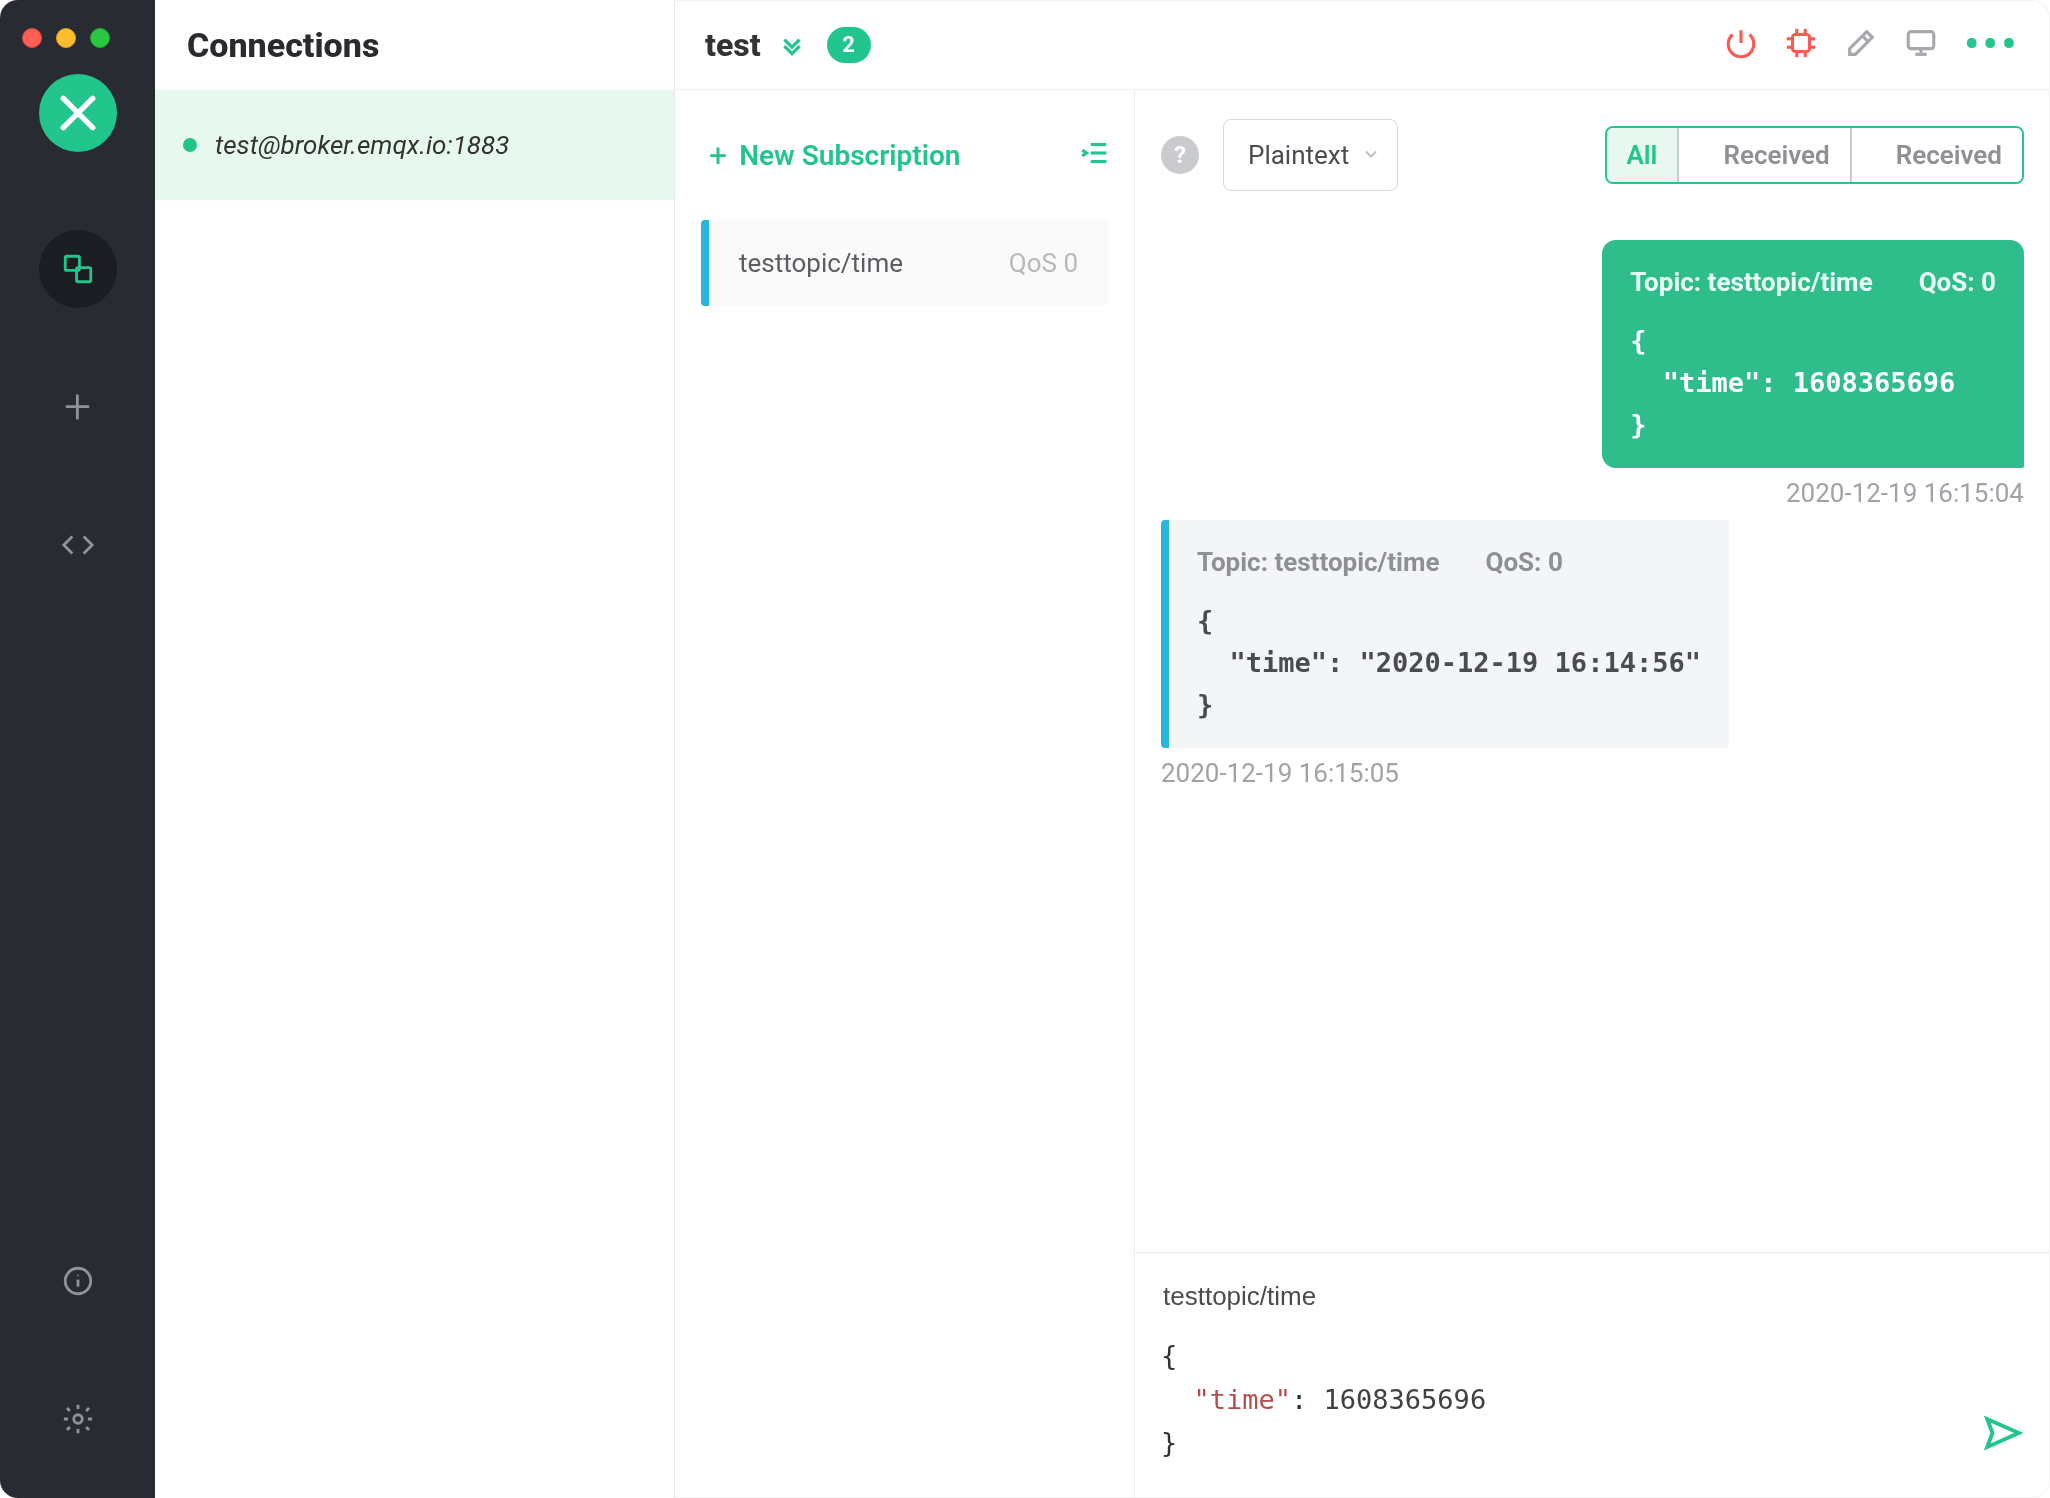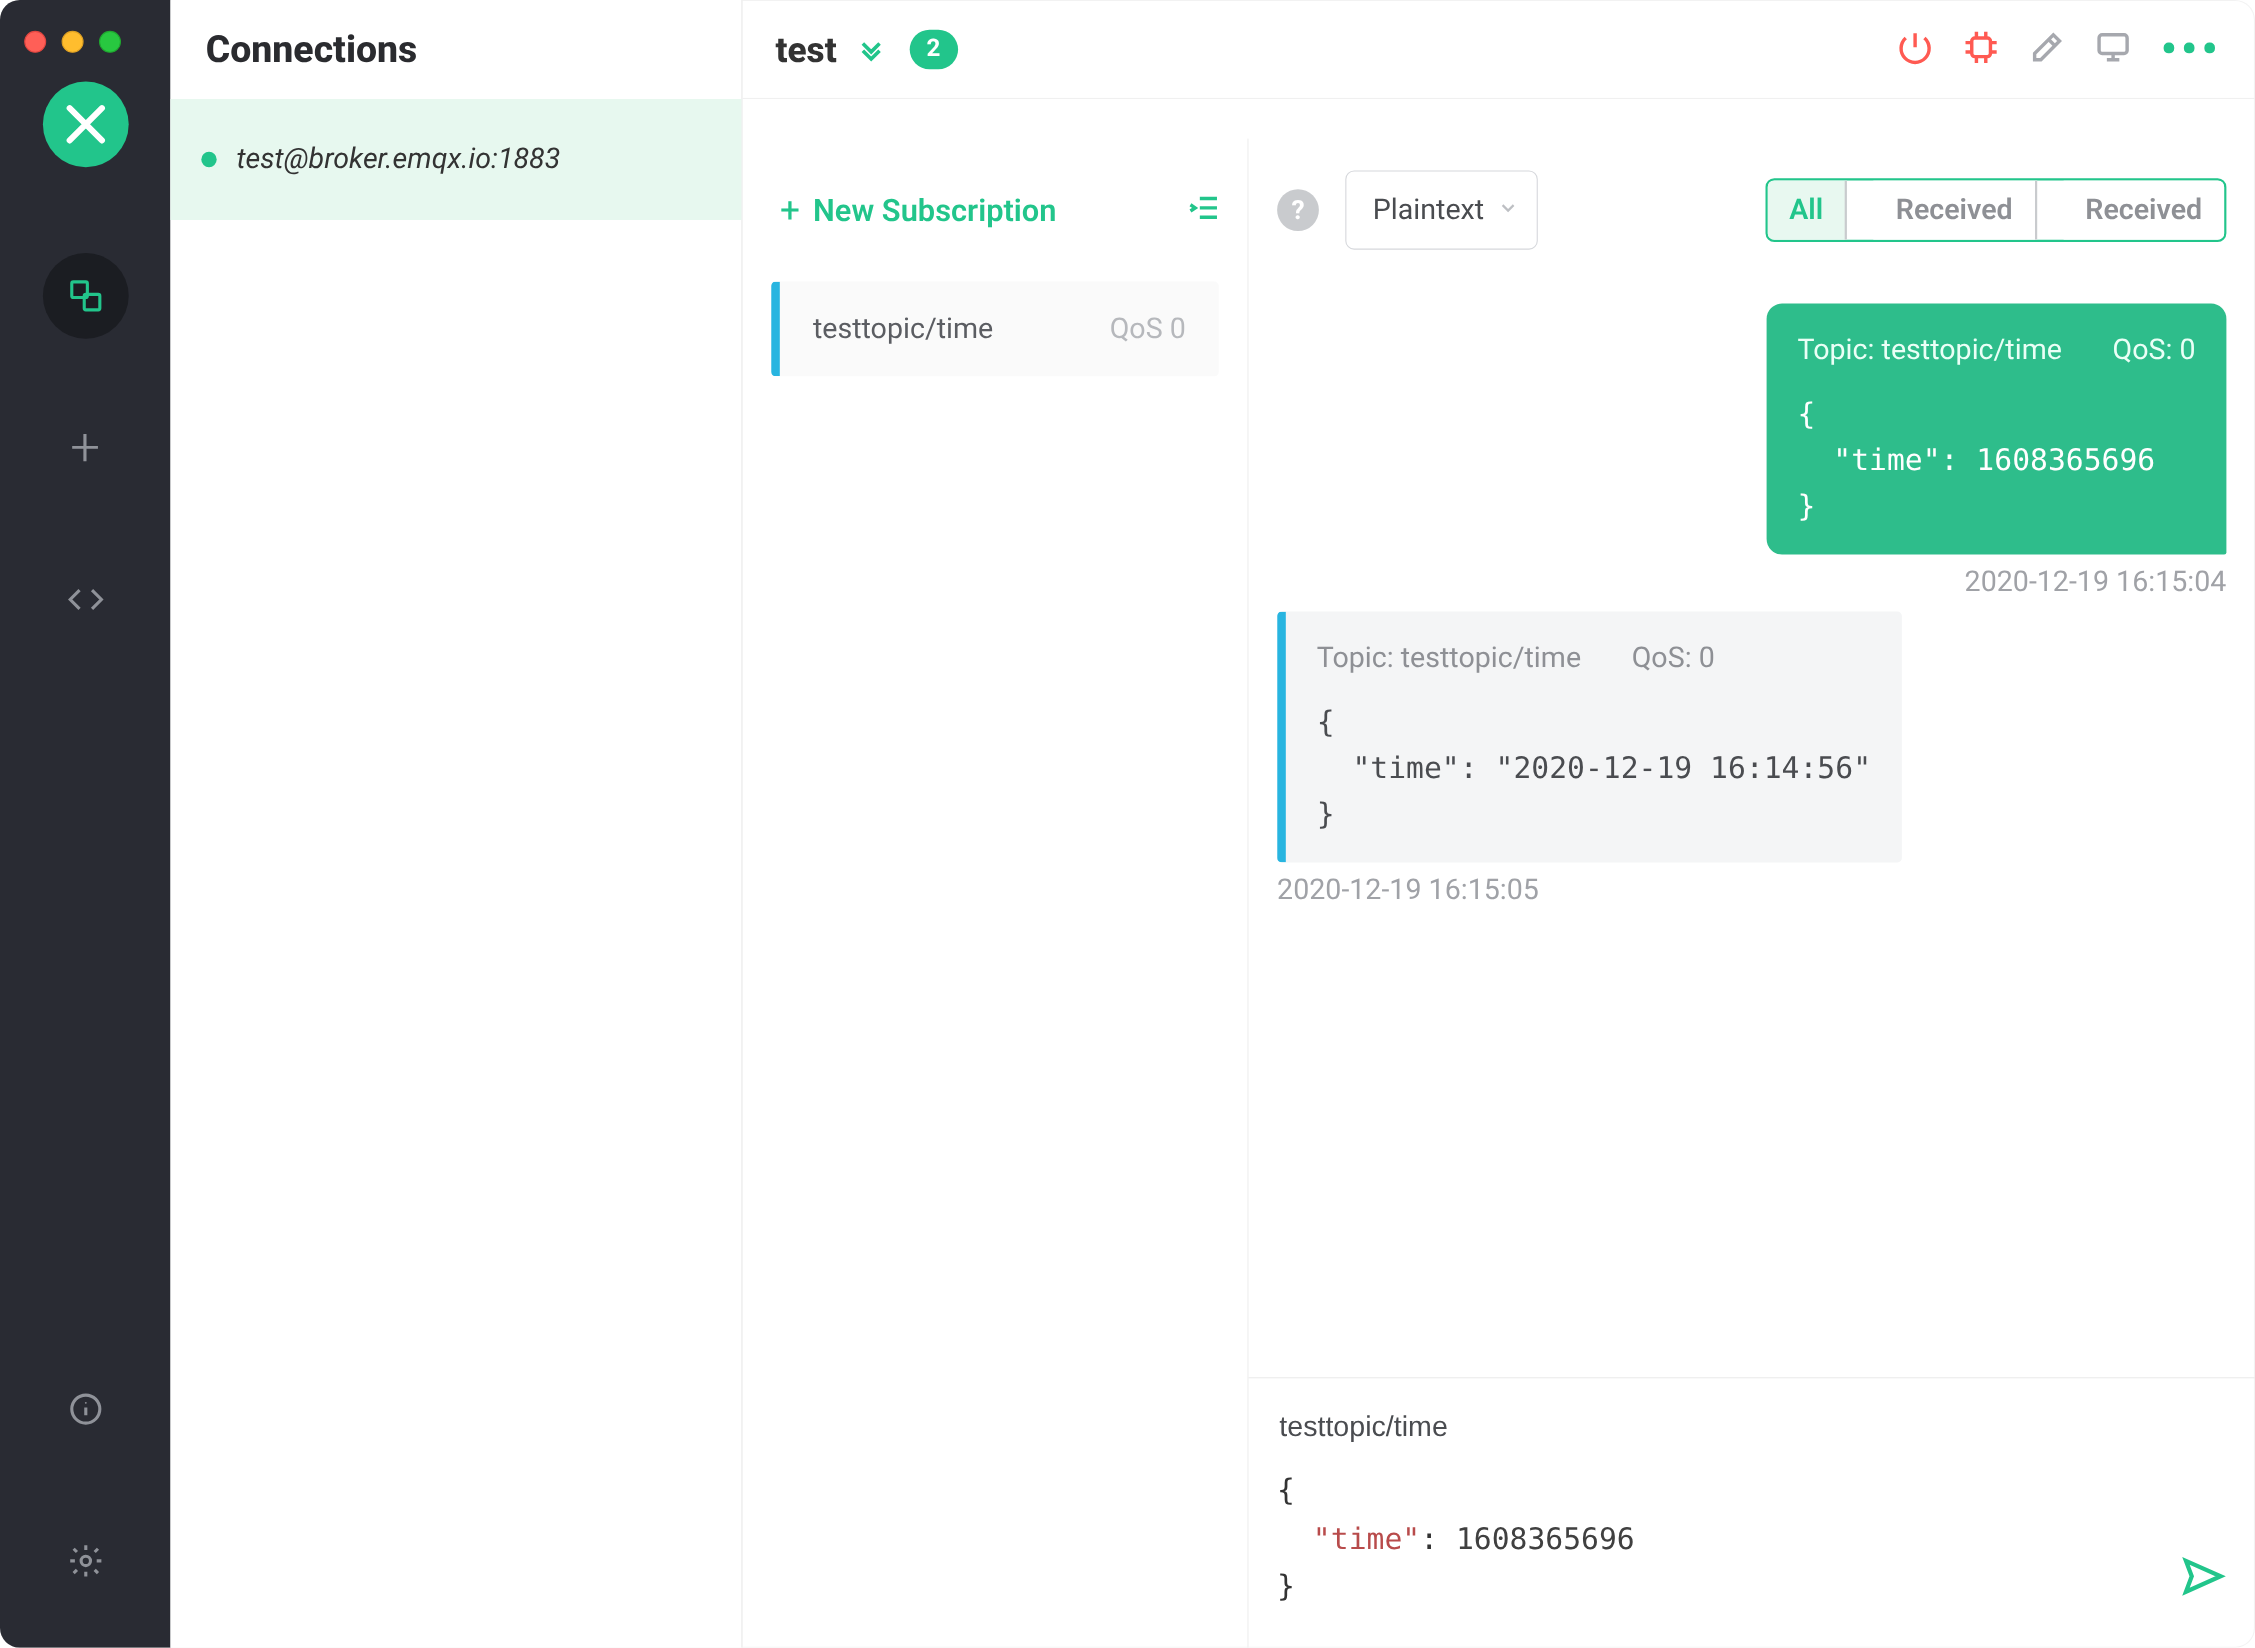--- a/index.html
+++ b/index.html
@@ -86,21 +86,21 @@
     cursor:pointer;
     font-style:italic;
   }
   .status-dot {
     width: 14px; height: 14px; border-radius:50%;
     background:#22c58b; margin-right: 18px;
   }
 
   
   .main {
-    flex:1; display:flex; flex-direction:column; min-width:0;gap:36px;
+    flex:1; display:flex; flex-direction:column; min-width:0;
   }
   .main-header {
     height: 90px;
     display:flex; align-items:center;
     padding: 0 30px;
     border-bottom: 1px solid #f0f0f0;
   }
   .main-header .title {
     font-size: 32px; font-weight: 800; margin-right: 18px;
   }
@@ -210,20 +210,21 @@
     flex:1; overflow:auto;
     padding: 20px 26px;
     display:flex; flex-direction:column; gap: 12px;
   }
   .bubble {
     max-width: 520px;
     border-radius: 14px;
     padding: 22px 28px;
     font-size: 26px;
     line-height: 1.55;
+    font-weight: bold;
   }
   .bubble .hdr {
     display:flex; gap: 46px;
     font-size: 26px;
     margin-bottom: 18px;
   }
   .bubble pre {
     font-family: "SFMono-Regular", Menlo, Consolas, monospace;
     font-size: 27px; line-height:1.55;
     white-space: pre;

